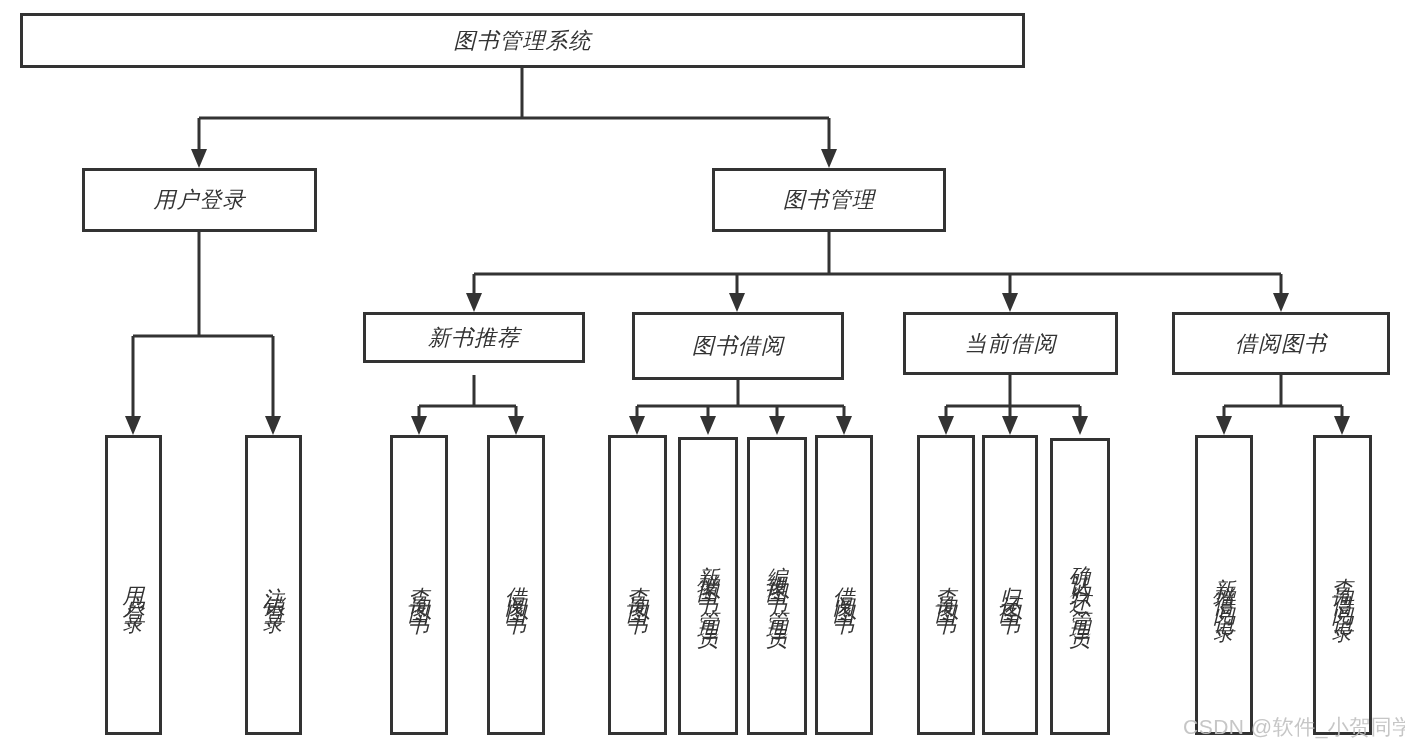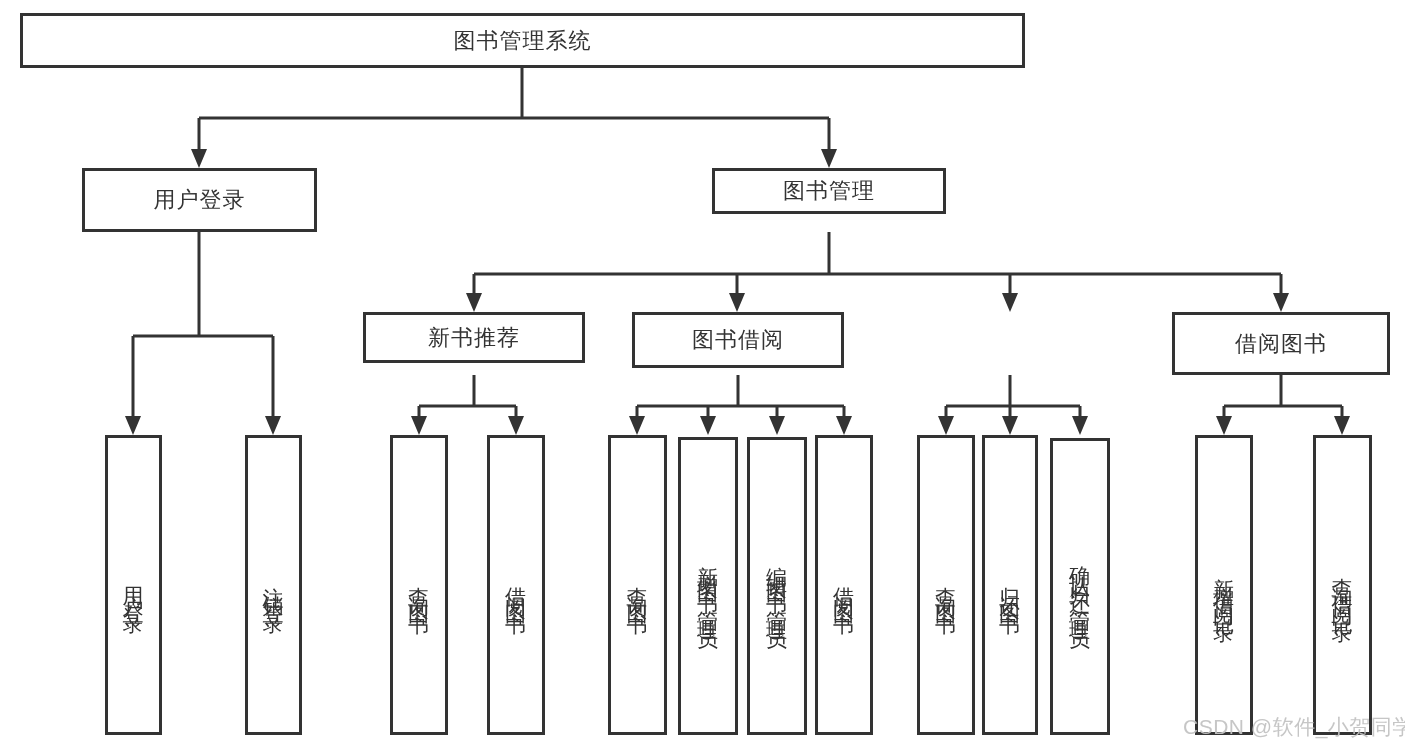--- a/index.html
+++ b/index.html
@@ -30,20 +30,21 @@
     background: #ffffff;
     display: flex;
     align-items: center;
     justify-content: center;
     color: #333333;
     font-size: 22px;
     letter-spacing: 1px;
     line-height: 1;
     text-align: left;
     z-index: 2;
+    font-style: italic;
   }
   .box.vertical {
     writing-mode: vertical-rl;
     font-size: 21px;
     letter-spacing: 9px;
     line-height: 1;
     padding-top: 6px;
   }
   .watermark {
     position: absolute;
@@ -90,24 +91,25 @@
       M938 416 L954 416 L946 435 Z
       M1002 416 L1018 416 L1010 435 Z
       M1072 416 L1088 416 L1080 435 Z
       M1216 416 L1232 416 L1224 435 Z
       M1334 416 L1350 416 L1342 435 Z"></path>
   </svg>
 
   <div class="box" style="left:20px;top:13px;width:1005px;height:55px">图书管理系统</div>
 
   <div class="box" style="left:82px;top:168px;width:235px;height:64px">用户登录</div>
-  <div class="box" style="left:712px;top:168px;width:234px;height:46px">图书管理</div>
+  <div class="box" style="left:712px;top:168px;width:234px;height:64px">图书管理</div>
 
   <div class="box" style="left:363px;top:312px;width:222px;height:51px">新书推荐</div>
-  <div class="box" style="left:632px;top:312px;width:212px;height:56px">图书借阅</div>
+  <div class="box" style="left:632px;top:312px;width:212px;height:68px">图书借阅</div>
+  <div class="box" style="left:903px;top:312px;width:215px;height:63px">当前借阅</div>
   <div class="box" style="left:1172px;top:312px;width:218px;height:63px">借阅图书</div>
 
   <div class="box vertical" style="left:105px;top:435px;width:57px;height:300px">用户登录</div>
   <div class="box vertical" style="left:245px;top:435px;width:57px;height:300px">注销登录</div>
 
   <div class="box vertical" style="left:390px;top:435px;width:58px;height:300px">查询图书</div>
   <div class="box vertical" style="left:487px;top:435px;width:58px;height:300px">借阅图书</div>
 
   <div class="box vertical" style="left:608px;top:435px;width:59px;height:300px">查询图书</div>
   <div class="box vertical" style="left:678px;top:437px;width:60px;height:298px">新增图书（管理员）</div>

